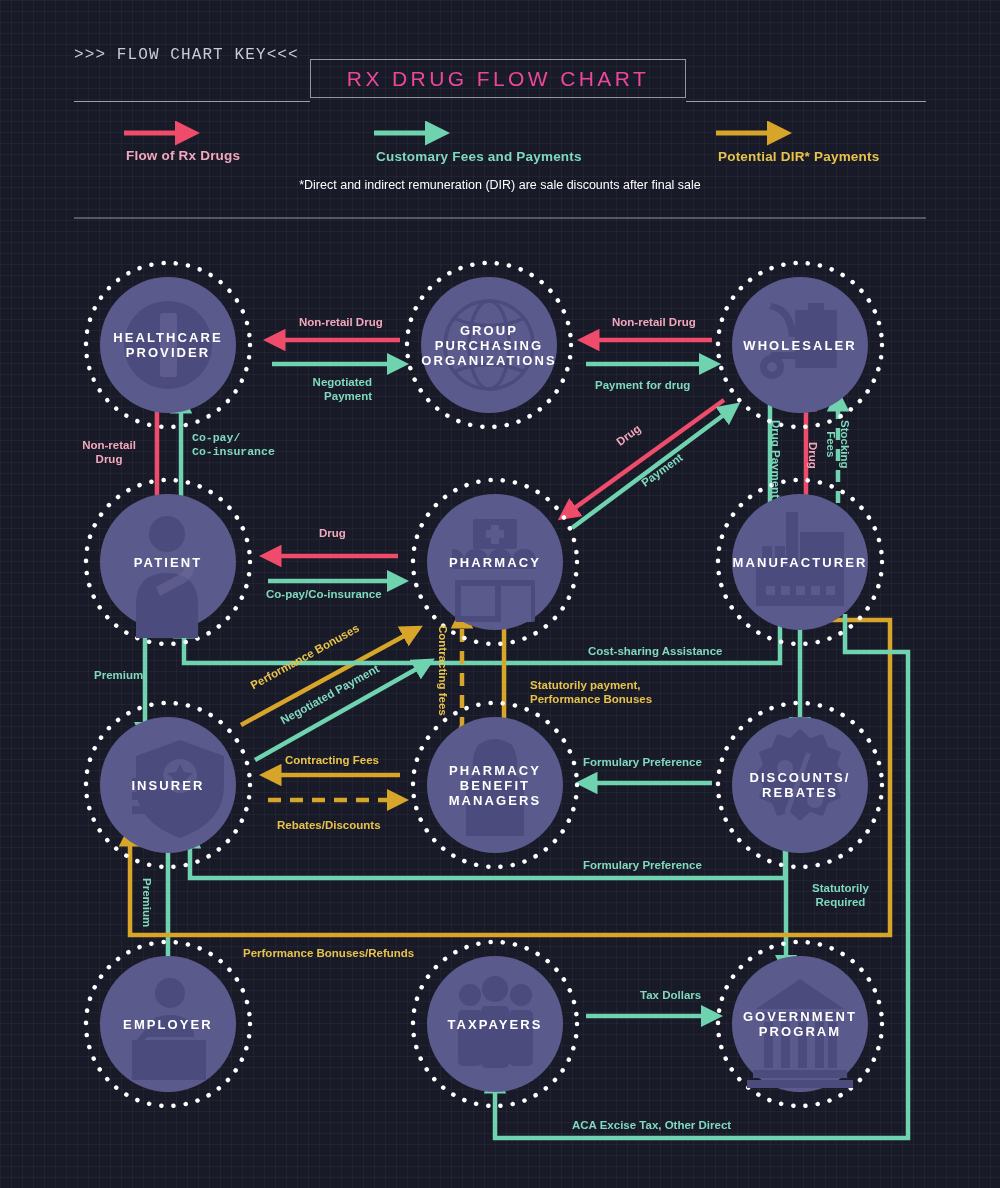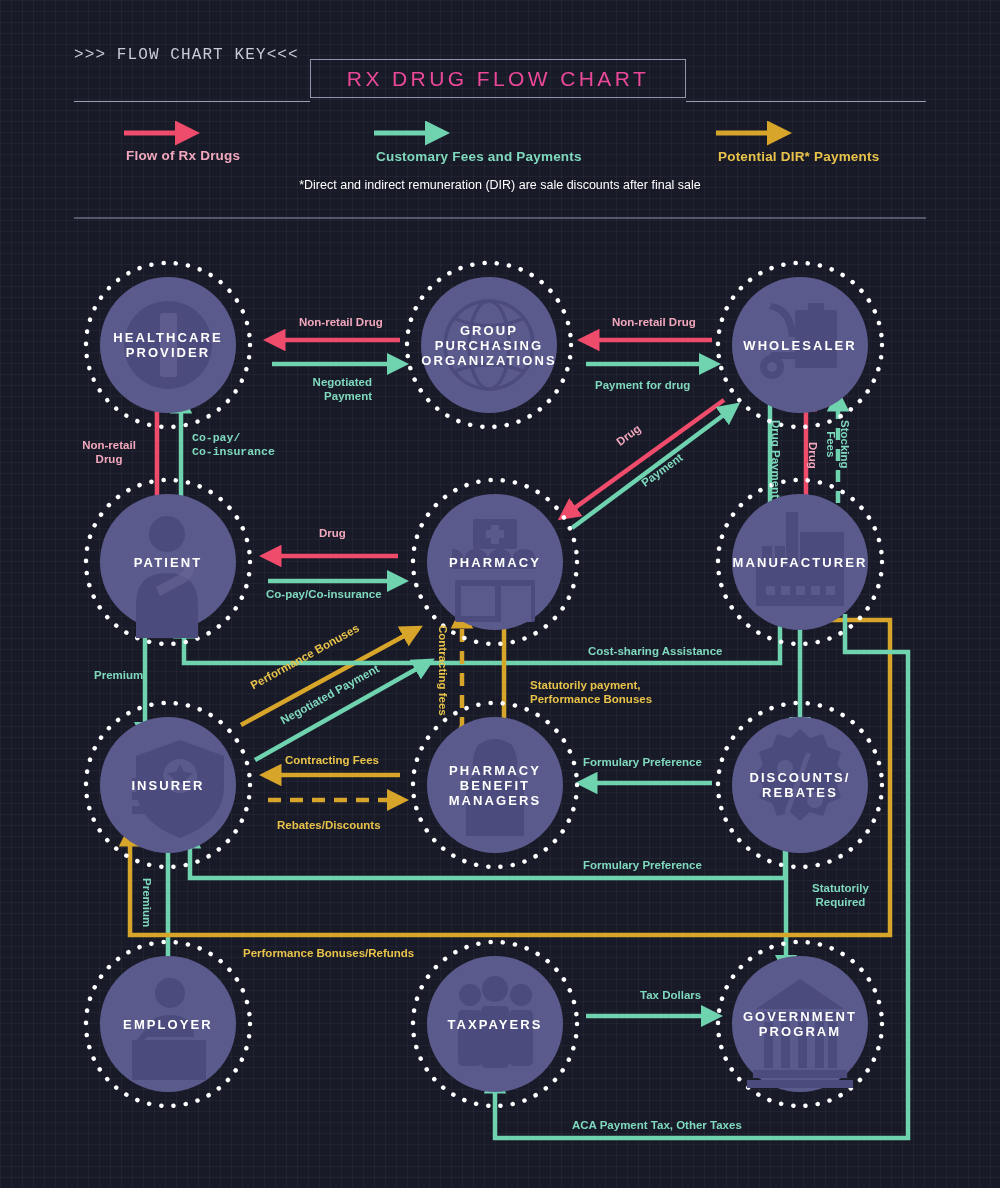--- a/index.html
+++ b/index.html
@@ -357,13 +357,13 @@
 
 <div class="edge-lbl c-teal" style="left:154px;top:878px;transform:rotate(90deg);transform-origin:left top;">Premium</div>
 
 <div class="edge-lbl c-gold" style="left:243px;top:946px;">Performance Bonuses/Refunds</div>
 
 <div class="edge-lbl c-teal" style="left:812px;top:881px;text-align:center;">Statutorily
 Required</div>
 
 <div class="edge-lbl c-teal" style="left:608px;top:988px;margin-left:32px;">Tax Dollars</div>
 
-<div class="edge-lbl c-teal" style="left:572px;top:1118px;">ACA Payment Tax, Other Taxes</div>
+<div class="edge-lbl c-teal" style="left:572px;top:1118px;">ACA Excise Tax, Other Direct</div>
 
 </body></html>

